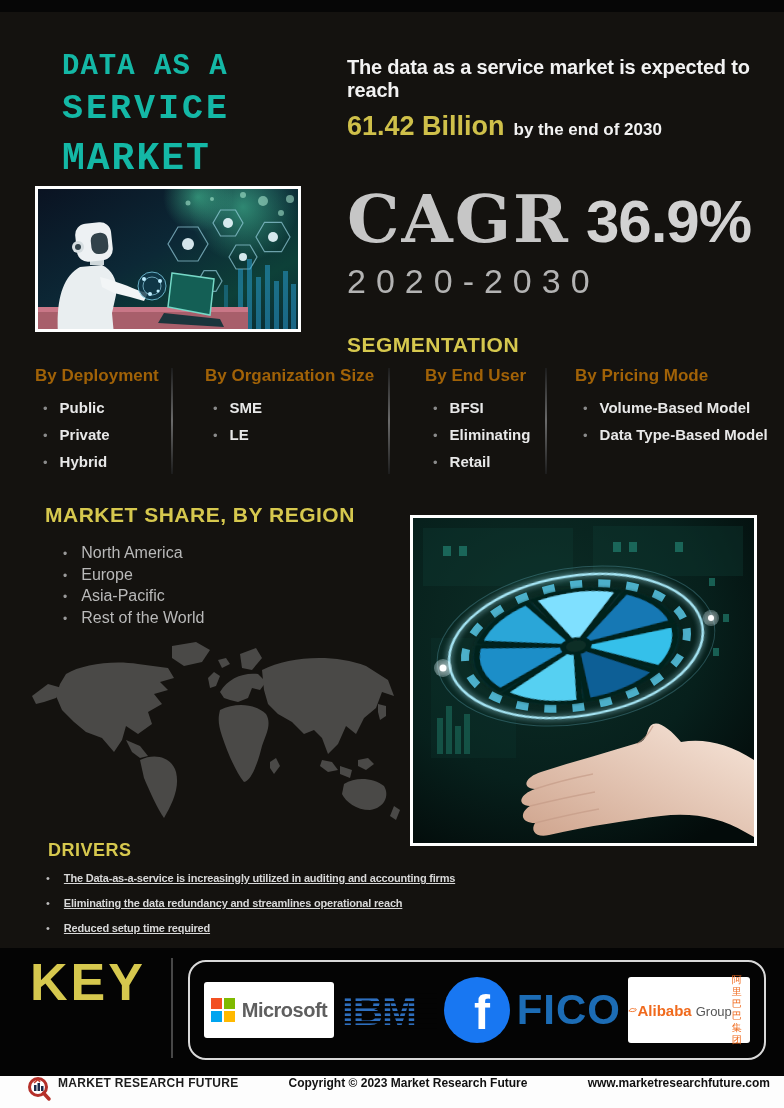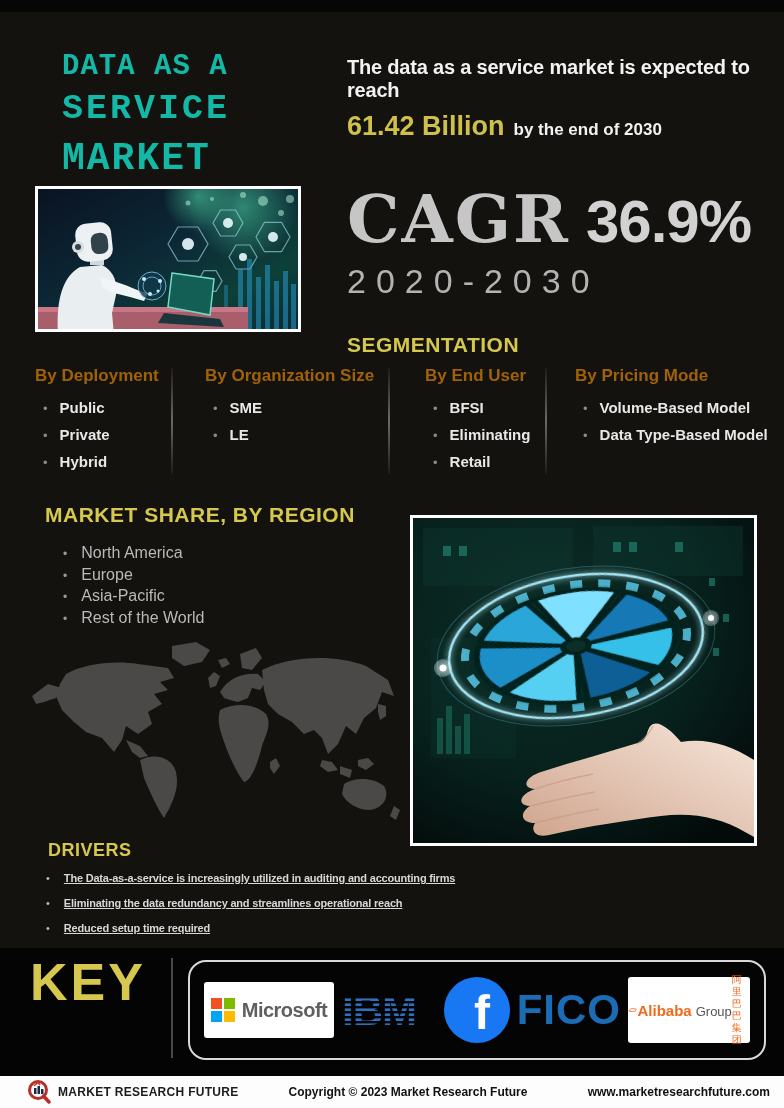--- a/index.html
+++ b/index.html
@@ -89,21 +89,21 @@
   .logo-fico { font-size:42px; font-weight:900; color:#1c6cb5; letter-spacing:1px; }
   .logo-alibaba { width:122px; height:66px; background:#fff; border-radius:3px;
                   display:flex; flex-direction:row; align-items:center; justify-content:center; }
   .ali-row { display:flex; align-items:baseline; gap:4px; margin-top:1px; }
   .ali-name { font-size:15px; font-weight:bold; color:#f06a1d; }
   .ali-group { font-size:13px; color:#555; }
   .ali-cn { font-size:10px; color:#f06a1d; letter-spacing:2px; line-height:12px; }
 
   
   .footer { position:absolute; left:0; top:1076px; width:784px; height:32px; background:#fdfdfd;
-            display:flex; align-items:center; }
+            display:flex; align-items:flex-start; }
   .mrf-logo { margin-left:26px; }
   .brand { margin-left:6px; font-size:12px; font-weight:bold; color:#1c1c1c; letter-spacing:0.3px; }
   .copyright { position:absolute; left:16px; width:784px; text-align:center;
                font-size:12px; font-weight:bold; color:#111; }
   .website { position:absolute; right:14px; font-size:12px; font-weight:bold; color:#111; }
 </style>
 </head>
 <body>
 
 <div id="poster">

